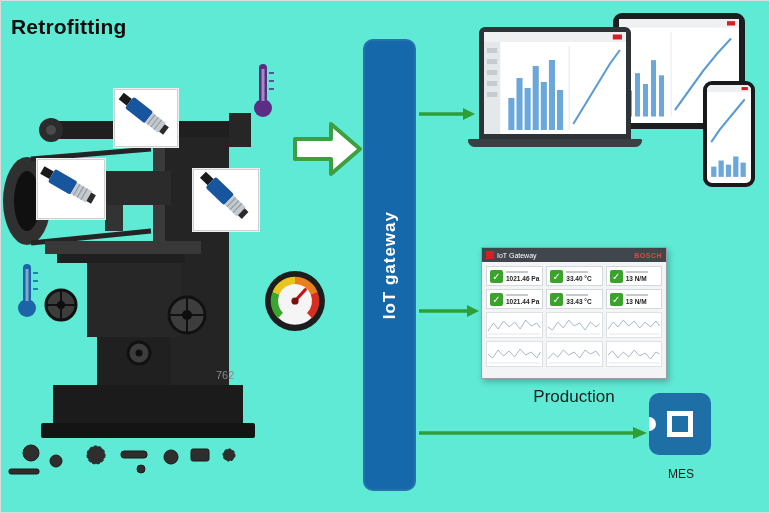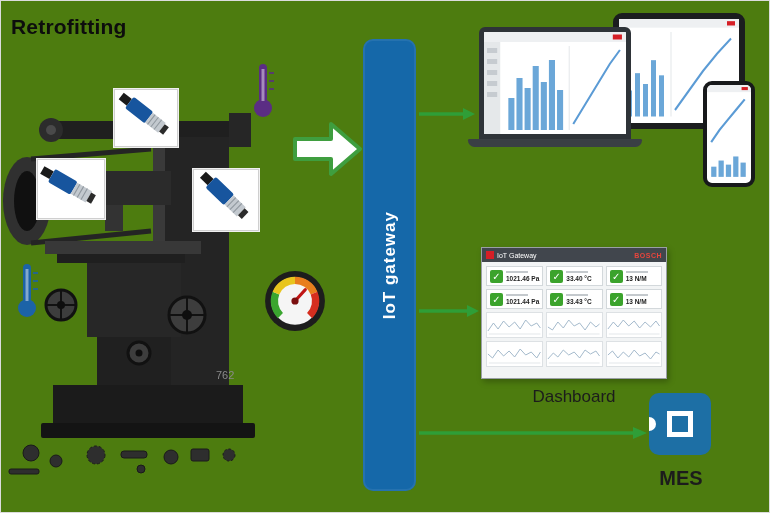--- a/index.html
+++ b/index.html
@@ -1,17 +1,17 @@
 <!DOCTYPE html>
 <html><head>
 <meta charset="utf-8">
 <style>
   html,body { margin:0; padding:0; background:#fff; }
   body { width:770px; height:513px; font-family:"Liberation Sans", sans-serif; }
-  .stage { position:relative; width:770px; height:513px; background:#4d7c0f;
+  .stage { position:relative; width:770px; height:513px; background:#5eead4;
            border:1px solid #dcdcdc; box-sizing:border-box; overflow:hidden; }
   .abs { position:absolute; }
 
   
   .page-title { left:10px; top:14px; font-size:21px; font-weight:bold; color:#0d0d0d; letter-spacing:0.2px; }
 
   
   .machine { left:0px; top:52px; width:300px; height:425px; }
 
   
@@ -42,21 +42,21 @@
                    background:#fff; box-sizing:border-box; overflow:hidden; }
   .laptop-base { width:174px; height:8px; background:#3a3f44; margin-left:-11px;
                  border-radius:2px 2px 9px 9px; }
   .phone { left:702px; top:80px; width:52px; height:106px; border:4px solid #17191b;
            border-radius:9px; background:#fff; z-index:4; box-sizing:border-box; overflow:hidden; }
   .device-svg { width:100%; height:100%; display:block; }
 
   .flow-label { color:#1c1c1c; font-size:17px; text-align:center; }
   .ppm-label  { left:460px; top:198px; width:306px; }
   .dash-label { left:478px; top:386px; width:190px; }
-  .mes-label  { left:644px; top:466px; width:72px; font-size:20px;font-weight:bold; }
+  .mes-label  { left:644px; top:466px; width:72px; font-size:12px; }
 
   
   .dash-window { left:480px; top:246px; width:186px; height:132px; background:#f2f4f5;
                  border:1px solid #9aa0a5; box-shadow:2px 3px 6px rgba(0,0,0,0.25);
                  box-sizing:border-box; overflow:hidden; }
   .dash-titlebar { height:14px; background:#41464d; display:flex; align-items:center;
                    padding:0 4px; gap:3px; }
   .dash-ico { width:8px; height:8px; background:#d51f26; flex:none; }
   .dash-title { font-size:7px; color:#fff; white-space:nowrap; }
   .dash-brand { margin-left:auto; font-size:7px; font-weight:bold; color:#e8453c; letter-spacing:0.5px; }
@@ -378,21 +378,21 @@
       </div>
       <div class="spark">
         <svg viewBox="0 0 60 24" preserveAspectRatio="none">
             <line x1="2" y1="21" x2="58" y2="21" stroke="#e2e6e9"></line>
             <polyline points="1,13 6,9 12,16 18,10 24,15 30,8 36,14 42,11 48,17 54,10 58,12" fill="none" stroke="#9fb6c9" stroke-width="1"></polyline>
           </svg>
       </div>
     </div>
   </div>
 
-  <div class="abs flow-label dash-label">Dashboard</div>
+  <div class="abs flow-label dash-label">Production</div>
 
   <div class="abs mes-chip">
     <div class="mes-inner"></div>
     <div class="mes-notch"></div>
   </div>
   <div class="abs flow-label mes-label">MES</div>
 
 </div>
 
 </body></html>

